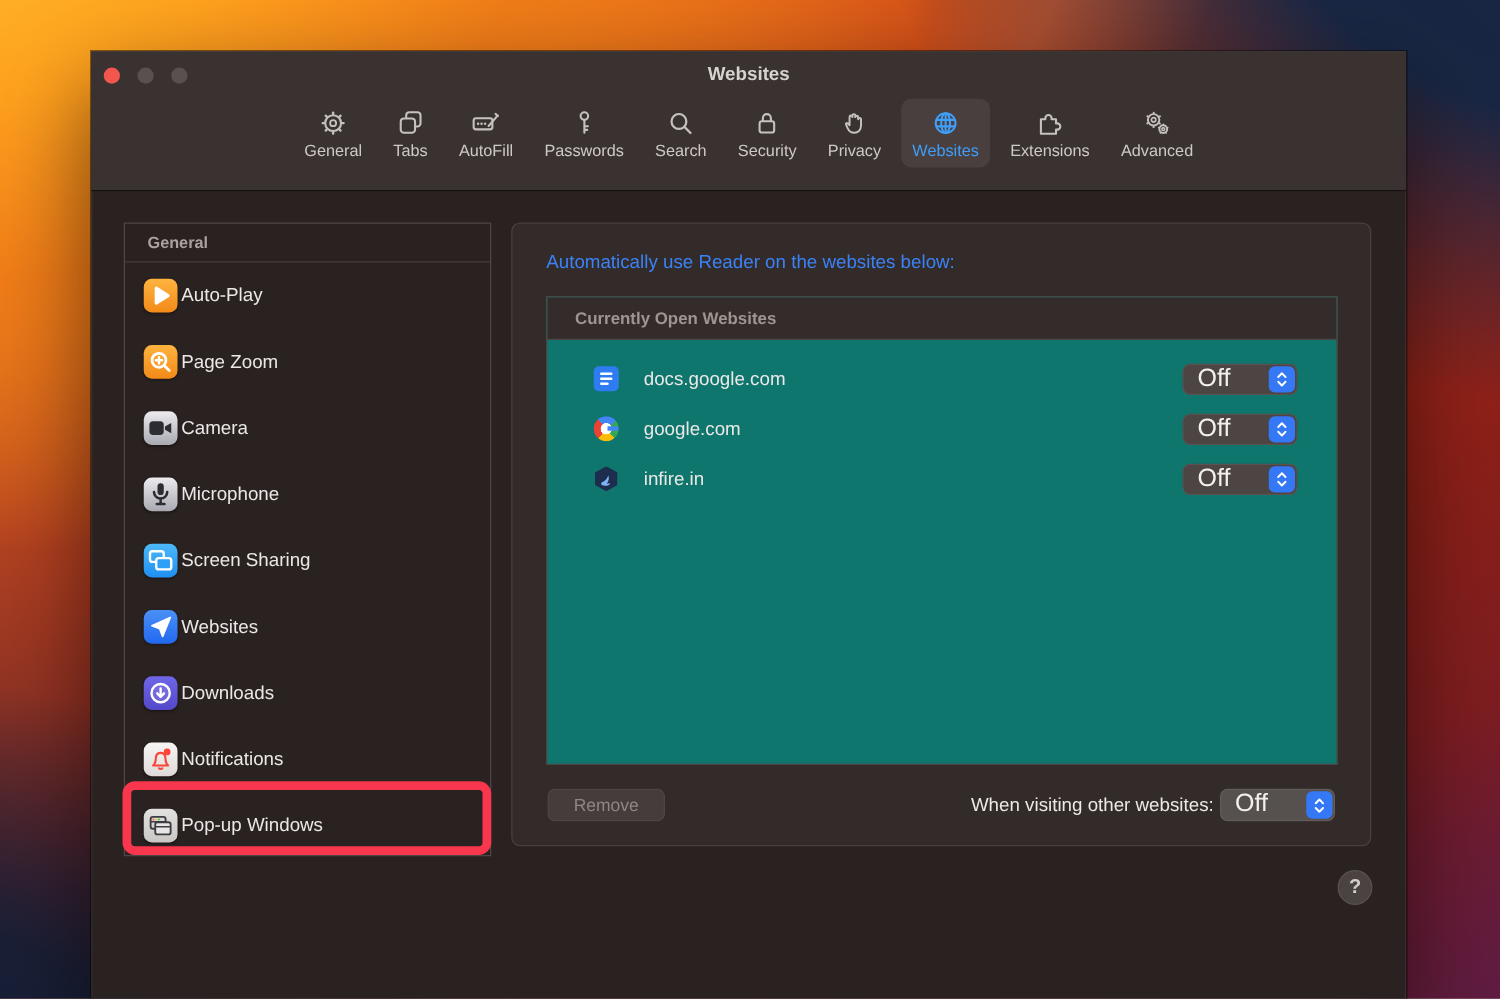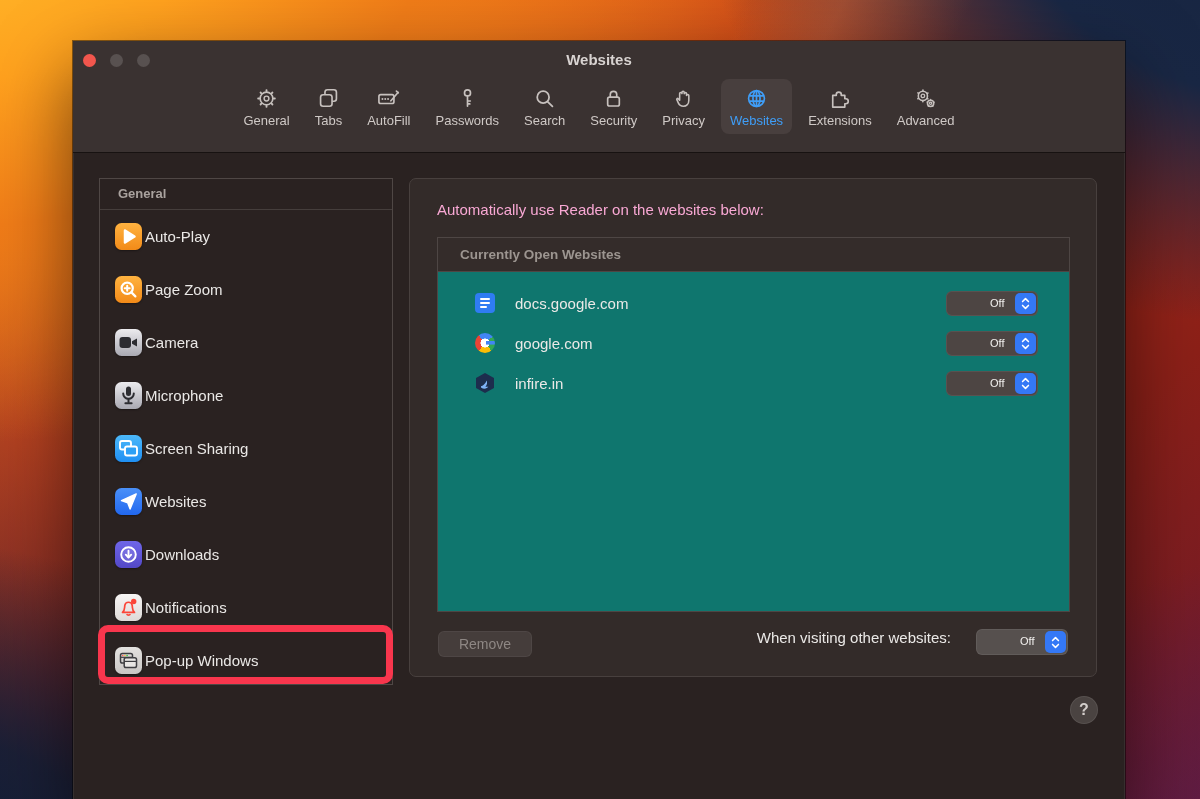--- a/index.html
+++ b/index.html
@@ -41,47 +41,47 @@
   .tile-orange{background:linear-gradient(180deg,#ffb340,#f28a18);}
   .tile-silver{background:linear-gradient(180deg,#ecebee,#a9a9b2);}
   .tile-azure{background:linear-gradient(180deg,#4cb9fa,#1f8ff3);}
   .tile-blue{background:linear-gradient(180deg,#4a90f8,#2268ef);}
   .tile-indigo{background:linear-gradient(180deg,#6f66e8,#5348c8);}
   .tile-white{background:linear-gradient(180deg,#f7f5f4,#dedad8);}
   .tile-gray{background:linear-gradient(180deg,#e3e1df,#c9c6c4);}
   .annotation{position:absolute;left:25px;top:584px;width:295px;height:59px;border:7px solid #f8364d;border-radius:10px;box-sizing:border-box;pointer-events:none;z-index:5;}
   
   .panel{position:absolute;left:336px;top:137px;width:688px;height:499px;background:#332b29;border:1px solid #48403e;border-radius:7px;box-sizing:border-box;}
-  .reader-line{position:absolute;left:27px;top:22px;font-size:15px;color:#f9a8d4;}
+  .reader-line{position:absolute;left:27px;top:22px;font-size:15px;color:#3b82f6;}
   .sites-table{position:absolute;left:27px;top:58px;width:633px;height:375px;background:#0f766e;border:1px solid #4e4644;box-sizing:border-box;}
   .table-header{height:33px;line-height:33px;padding-left:22px;font-size:13.5px;font-weight:bold;color:#9c9590;background:#342c2a;border-bottom:1px solid #4e4644;}
   .rows{padding-top:11px;}
   .site-row{height:40px;display:flex;align-items:center;padding:0 31px 0 37px;gap:20px;}
   .favicon{width:20px;height:20px;flex:0 0 auto;}
   .site-name{font-size:15px;color:#ebe9e7;flex:1;}
   .popup-select{position:relative;width:92px;height:25px;border-radius:6px;background:#4d4543;box-shadow:inset 0 0 0 1px rgba(255,255,255,.07);}
-  .popup-select .val{position:absolute;left:12px;top:0;line-height:25px;font-size:11px;color:#f2f0ee;margin-left:32px;}
+  .popup-select .val{position:absolute;left:12px;top:0;line-height:25px;font-size:20px;color:#f2f0ee;}
   .popup-select .cap{position:absolute;right:2px;top:2px;bottom:2px;width:21px;border-radius:5px;background:#3478f6;display:flex;align-items:center;justify-content:center;}
   .popup-select .cap svg{width:13px;height:15px;}
   .popup-select.light{background:#56504e;}
   .fav-docs{border-radius:4px;background:#2f7cf2;position:relative;}
   .fav-docs i{position:absolute;left:5px;height:2px;border-radius:1px;background:#fff;}
   .fav-docs i:nth-child(1){top:5px;width:10px;}
   .fav-docs i:nth-child(2){top:9px;width:10px;}
   .fav-docs i:nth-child(3){top:13px;width:6.5px;}
   .fav-google{border-radius:50%;
     background:
       linear-gradient(#4285f4,#4285f4) no-repeat 100% 50% / 9.5px 3.6px,
       radial-gradient(circle at 50% 50%, #fff 0 31%, rgba(255,255,255,0) 33%),
       conic-gradient(from -40deg, #4285f4 0 25%, #34a853 25% 50%, #fbbc05 50% 72%, #ea4335 72% 100%);}
   .fav-infire{background:#1d2d4d;clip-path:polygon(50% 0,95% 25%,95% 75%,50% 100%,5% 75%,5% 25%);position:relative;}
   .fav-infire svg{position:absolute;inset:0;width:20px;height:20px;}
   .remove-btn{position:absolute;left:28px;top:452px;width:94px;height:26px;border-radius:6px;background:#453d3b;
     color:#8e8784;font-size:14px;text-align:center;line-height:26px;box-shadow:inset 0 0 0 1px rgba(255,255,255,.05);}
-  .other-row{position:absolute;right:28px;top:450px;height:30px;display:flex;align-items:flex-start;gap:25px;}
+  .other-row{position:absolute;right:28px;top:450px;height:30px;display:flex;align-items:center;gap:5px;}
   .other-label{font-size:15px;color:#ebe9e7;white-space:nowrap;}
   .other-row .popup-select{width:92px;height:26px;}
   .help-btn{position:absolute;left:997px;top:655px;width:28px;height:28px;border-radius:50%;background:#4a4341;
     color:#d3cecb;font-size:16px;font-weight:bold;text-align:center;line-height:28px;box-shadow:inset 0 0 0 1px rgba(255,255,255,.08);}
   svg{overflow:visible;}
 </style>
 </head>
 <body>
 
 <div class="screen">

